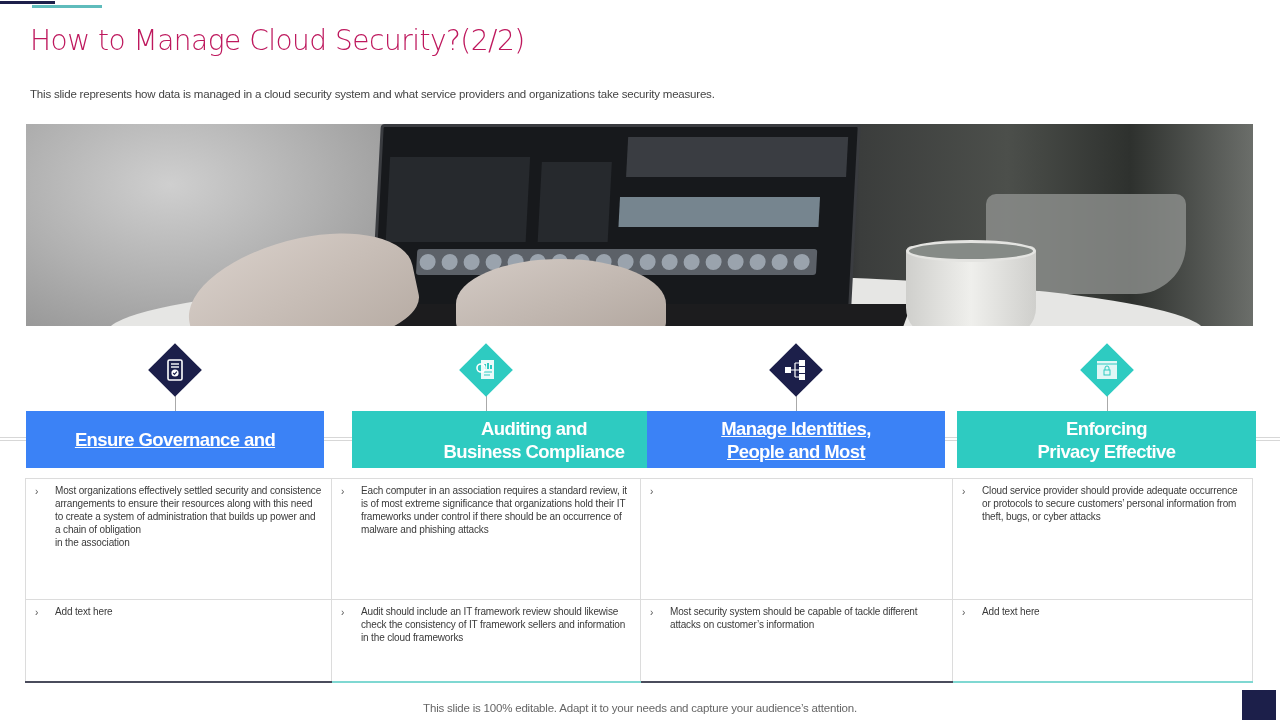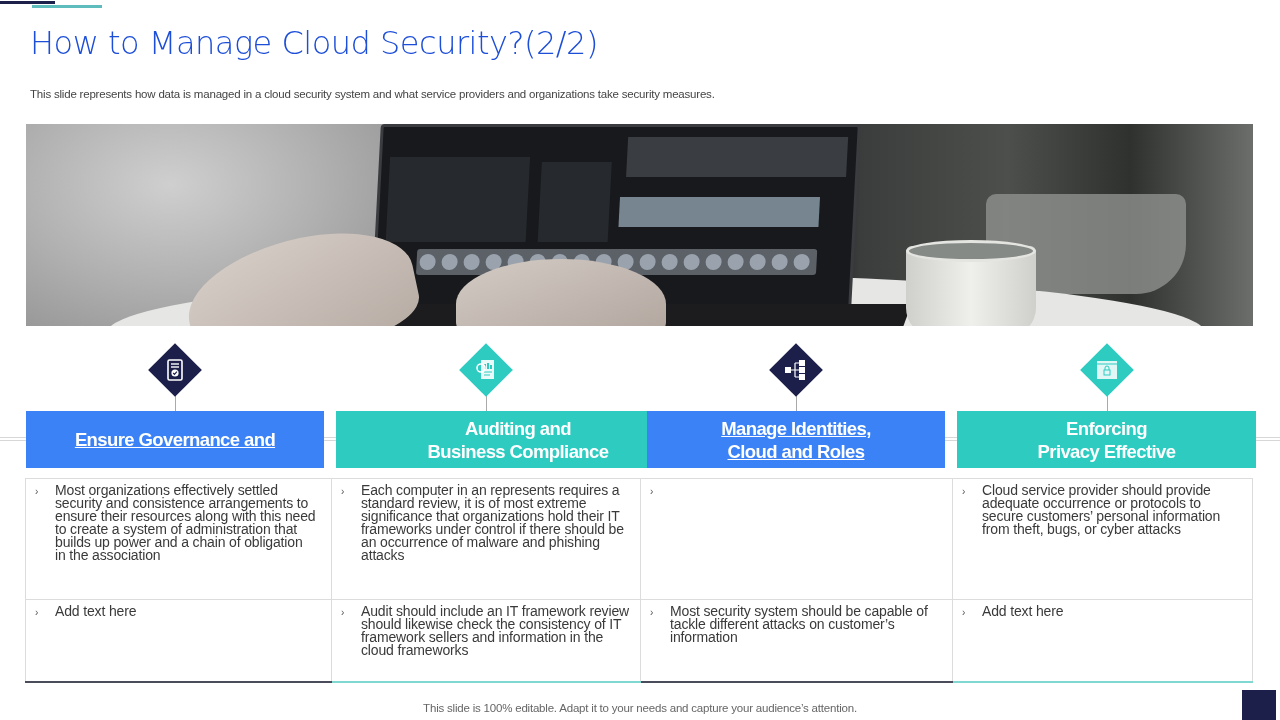--- a/index.html
+++ b/index.html
@@ -3,21 +3,21 @@
 <meta charset="utf-8">
 <style>
   * { box-sizing: border-box; margin: 0; padding: 0; }
   html, body { width: 1280px; height: 720px; overflow: hidden; background: #ffffff; }
   body { position: relative; font-family: "Liberation Sans", sans-serif; color: #333; }
 
   .deco-dark { position: absolute; left: 0; top: 1px; width: 55px; height: 3px; background: #1c1f4a; }
   .deco-teal { position: absolute; left: 32px; top: 5px; width: 70px; height: 3px; background: #5fbcbc; }
 
   .title { position: absolute; left: 30px; top: 24px; font-family: "DejaVu Sans", sans-serif; font-weight: 300;
-           font-size: 32px; color: #1d4ed8; letter-spacing: -0.5px; white-space: nowrap; }
+           font-size: 28px; color: #be185d; letter-spacing: -0.5px; white-space: nowrap; }
   .subtitle { position: absolute; left: 30px; top: 88px; font-size: 11.5px; color: #444; letter-spacing: -0.2px; white-space: nowrap; }
 
   .photo { position: absolute; left: 26px; top: 124px; width: 1227px; height: 202px; overflow: hidden;
            background: linear-gradient(90deg, #b9b9b9 0%, #a8a8a8 18%, #8d8d8d 28%, #2a2c2f 29%, #2a2c2f 66%, #3b3d3c 68%, #4c4f4b 80%, #2e312e 90%, #6b6e6a 100%); }
   .photo .wall { position: absolute; left: 0; top: 0; width: 360px; height: 202px;
            background: radial-gradient(ellipse at 40% 30%, #cfcfcf 0%, #b0b0b0 50%, #8f8f8f 100%); }
   .photo .table-top { position: absolute; left: 80px; top: 150px; width: 1100px; height: 120px; border-radius: 50%;
            background: #e6e6e4; }
   .photo .laptop { position: absolute; left: 350px; top: 0; width: 480px; height: 185px; background: #17191c;
            border-radius: 4px; transform: skewX(-3deg); border: 3px solid #3a3c40; }
@@ -46,21 +46,21 @@
             text-align: center; color: #fff; font-weight: bold; font-size: 18.5px; line-height: 23px; letter-spacing: -0.6px; }
   .header.dark { background: #3b82f6; text-decoration: underline; }
   .header.teal { background: #2ecbc1; }
 
   .table { position: absolute; left: 25px; top: 478px; width: 1228px; height: 204px; border: 1px solid #dcdcdc; border-bottom: none; }
   .cell { position: absolute; border-right: 1px solid #dcdcdc; }
   .cell.last { border-right: none; }
   .row-sep { position: absolute; left: 0; top: 120px; width: 100%; height: 1px; background: #dcdcdc; }
   .bottom-bar { position: absolute; top: 202px; height: 2px; }
   .bullet { position: absolute; left: 9px; top: 7px; font-size: 10px; color: #555; }
-  .cell-text { position: absolute; left: 29px; top: 5px; right: 8px; font-size: 14px; line-height: 13px; color: #3a3a3a;
+  .cell-text { position: absolute; left: 29px; top: 5px; right: 8px; font-size: 10px; line-height: 13px; color: #3a3a3a;
                letter-spacing: -0.15px; white-space: pre-line; }
 
   .footer { position: absolute; left: 0; width: 1280px; top: 702px; text-align: center; font-size: 11.5px; color: #666; letter-spacing: -0.2px; }
   .corner-box { position: absolute; left: 1242px; top: 690px; width: 34px; height: 30px; background: #1c1f4a; }
 </style>
 </head>
 <body>
 
 <div class="deco-dark"></div>
 <div class="deco-teal"></div>
@@ -112,37 +112,37 @@
   <svg width="22" height="22" viewBox="0 0 22 22">
     <rect x="6" y="1" width="13" height="19" fill="#fff" opacity="0.9"></rect>
     <rect x="9" y="5" width="2" height="5" fill="#2ecbc1"></rect>
     <rect x="12" y="4" width="2" height="6" fill="#2ecbc1"></rect>
     <rect x="15" y="6" width="2" height="4" fill="#2ecbc1"></rect>
     <line x1="9" y1="13" x2="17" y2="13" stroke="#2ecbc1" stroke-width="1"></line>
     <line x1="9" y1="16" x2="15" y2="16" stroke="#2ecbc1" stroke-width="1"></line>
     <circle cx="6" cy="9" r="4" fill="none" stroke="#fff" stroke-width="1.6"></circle>
   </svg>
 </div>
-<div class="header teal" style="left:336px;width:358px;padding-left:6px;">
+<div class="header teal" style="left:352px;width:358px;padding-left:6px;">
   <div><span>Auditing and</span><br><span>Business Compliance</span></div>
 </div>
 
 <div class="connector" style="left:796px;top:385px;height:26px;"></div>
 <div class="diamond dark" style="left:777px;top:351px;"></div>
 <div class="diamond-icon" style="left:777px;top:351px;">
   <svg width="24" height="22" viewBox="0 0 24 22">
     <rect x="1" y="8" width="6" height="6" fill="#fff"></rect>
     <rect x="15" y="1" width="6" height="6" fill="#fff"></rect>
     <rect x="15" y="8" width="6" height="6" fill="#fff"></rect>
     <rect x="15" y="15" width="6" height="6" fill="#fff"></rect>
     <path d="M7 11 H11 M11 4 V18 M11 4 H15 M11 11 H15 M11 18 H15" stroke="#fff" stroke-width="1.2" fill="none"></path>
   </svg>
 </div>
 <div class="header dark" style="left:647px;width:298px;">
-  <div><span>Manage Identities,</span><br><span>Cloud and Roles</span></div>
+  <div><span>Manage Identities,</span><br><span>People and Most</span></div>
 </div>
 
 <div class="connector" style="left:1107px;top:385px;height:26px;"></div>
 <div class="diamond teal" style="left:1088px;top:351px;"></div>
 <div class="diamond-icon" style="left:1088px;top:351px;">
   <svg width="22" height="20" viewBox="0 0 22 20">
     <rect x="1" y="1" width="20" height="18" fill="#ffffff" opacity="0.85"></rect>
     <line x1="1" y1="4" x2="21" y2="4" stroke="#2ecbc1" stroke-width="1"></line>
     <rect x="8" y="10" width="6" height="5" fill="none" stroke="#2ecbc1" stroke-width="1"></rect>
     <path d="M9 10 V8 a2 2 0 0 1 4 0 V10" fill="none" stroke="#2ecbc1" stroke-width="1"></path>
@@ -155,21 +155,21 @@
 <div class="table">
   <div class="row-sep"></div>
 
   <div class="cell" style="left:0;top:0;width:306px;height:120px;">
     <span class="bullet">›</span>
     <div class="cell-text">Most organizations effectively settled security and consistence arrangements to ensure their resources along with this need to create a system of administration  that builds up power and a chain of obligation
  in the association</div>
   </div>
   <div class="cell" style="left:306px;top:0;width:309px;height:120px;">
     <span class="bullet">›</span>
-    <div class="cell-text">Each computer in an represents requires a standard review, it is of most extreme significance that organizations hold their IT  frameworks under control if there should be an occurrence of malware and phishing attacks</div>
+    <div class="cell-text">Each computer in an association requires a standard review, it is of most extreme significance that organizations hold their IT  frameworks under control if there should be an occurrence of malware and phishing attacks</div>
   </div>
   <div class="cell" style="left:615px;top:0;width:312px;height:120px;">
     <span class="bullet">›</span>
   </div>
   <div class="cell last" style="left:927px;top:0;width:299px;height:120px;">
     <span class="bullet">›</span>
     <div class="cell-text">Cloud  service provider should provide adequate occurrence or protocols to secure customers’ personal information  from theft, bugs,  or cyber attacks</div>
   </div>
 
   <div class="cell" style="left:0;top:121px;width:306px;height:82px;">

